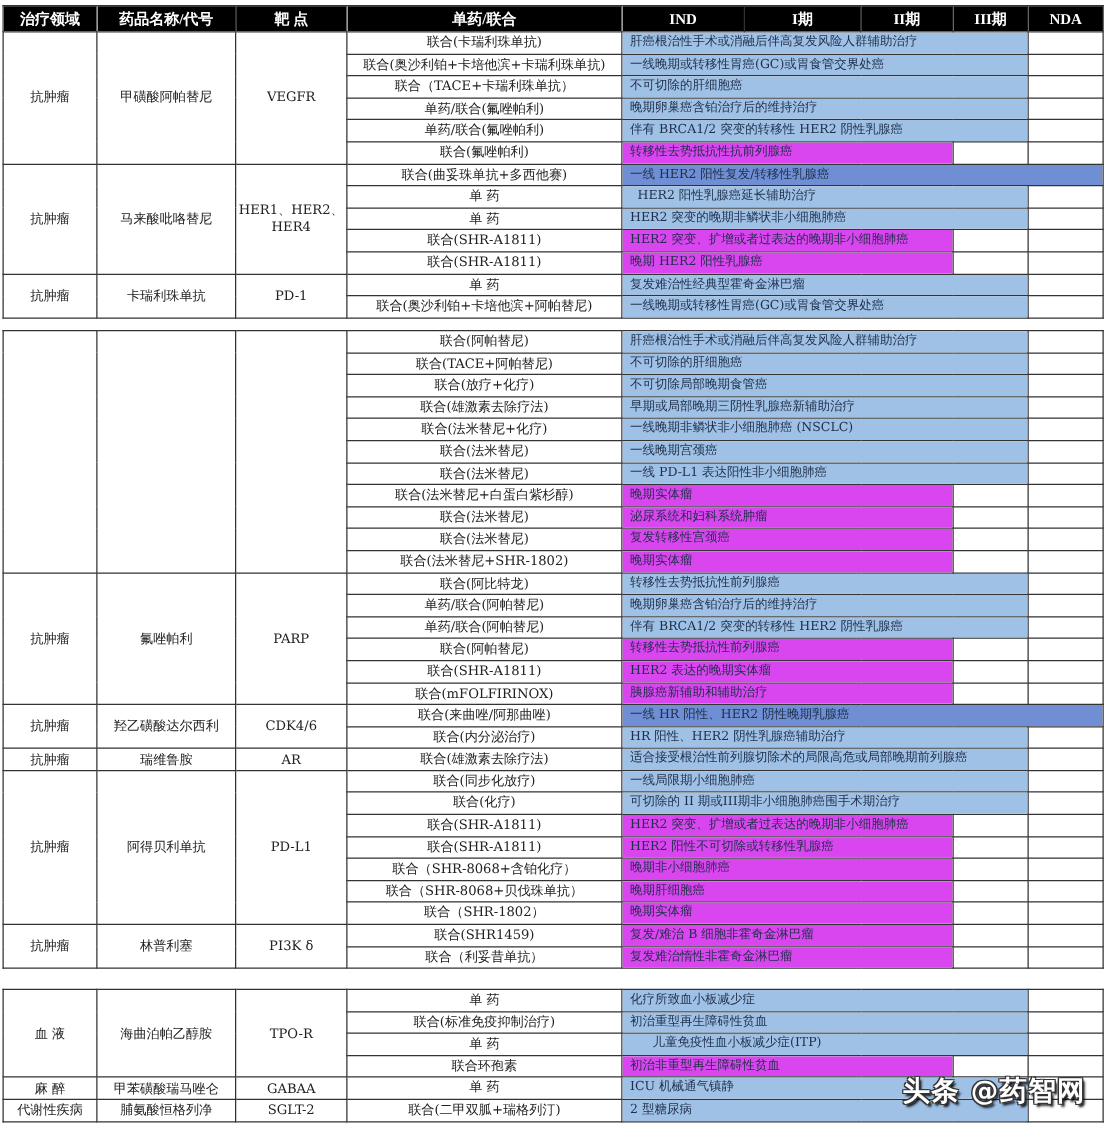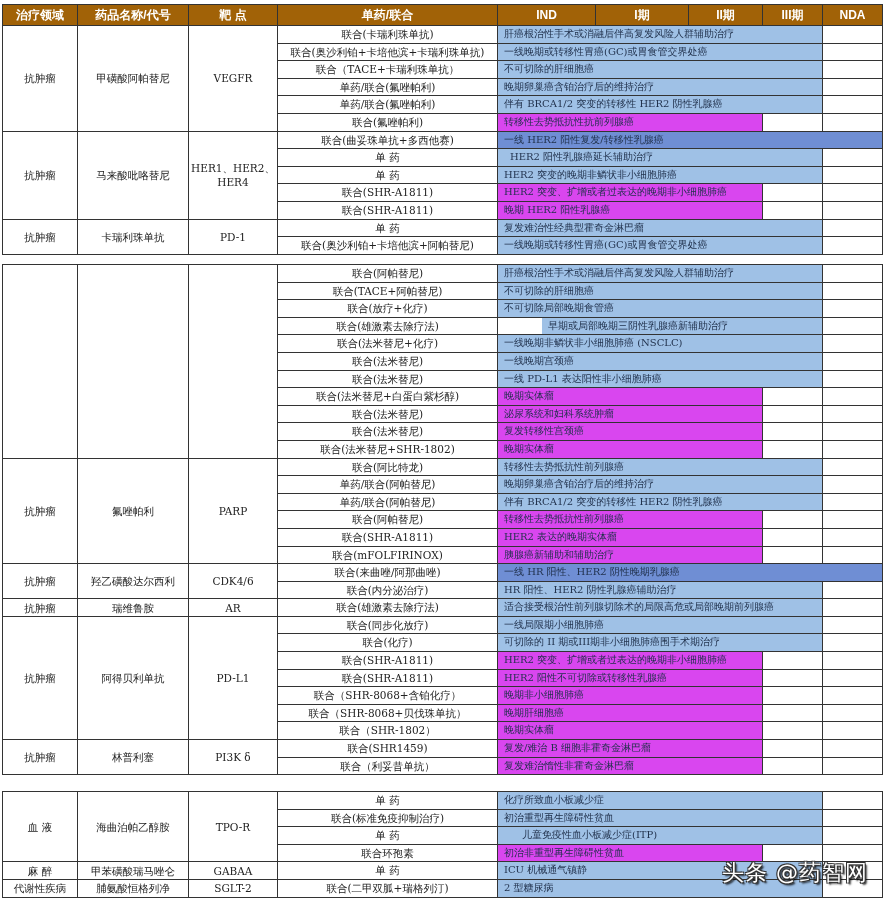--- a/index.html
+++ b/index.html
@@ -1,27 +1,27 @@
 <!DOCTYPE html>
 <html><head>
 <meta charset="utf-8">
 <style>
   html, body { margin:0; padding:0; background:#ffffff; }
   body { width:886px; height:902px; position:relative; overflow:hidden;
          font-family:"DejaVu Serif","Liberation Serif",serif; color:#222; }
   .tbl { position:absolute; left:2px; width:880px; border-collapse:collapse; table-layout:fixed; font-size:10.5px; }
   .tbl td, .tbl th { border:1px solid #333; padding:0; height:16.6px; line-height:16.6px; white-space:nowrap; overflow:hidden; }
-  .tbl th { background:#a16207; color:#fff; font-weight:bold; font-size:12px; height:20px; line-height:20px; font-family:Liberation Sans, sans-serif; }
+  .tbl th { background:#000000; color:#fff; font-weight:bold; font-size:12px; height:20px; line-height:20px; font-family:Liberation Serif, serif; }
   .c { text-align:center; }
   .stage { position:relative; padding:0 !important; }
   .bar { position:absolute; left:0; top:0; bottom:0; padding-left:6px; text-align:left; font-size:10px; color:#1f2f4a; box-sizing:border-box; }
   .bar.p2   { background:#d946ef; }
   .bar.p3   { background:#9fc1e6; }
   .bar.nda  { background:#6f8ed4; }
-  .watermark { position:absolute; left:722px; top:858px; font-size:22px; font-family:"DejaVu Sans","Liberation Sans",sans-serif; color:#fff; font-weight:normal;
+  .watermark { position:absolute; left:722px; top:858px; font-size:22px; font-family:"DejaVu Sans","Liberation Sans",sans-serif; color:#fff; font-weight:bold;
                text-shadow:1px 1px 0 #333,-1px -1px 0 #333,1px -1px 0 #333,-1px 1px 0 #333, 2px 2px 2px #000; letter-spacing:1px; }
 </style>
 </head>
 <body>
 
 <table class="tbl" id="t0" style="top:4px;">
   <colgroup>
     <col style="width:75px">
       <col style="width:111px">
       <col style="width:89px">
@@ -184,21 +184,21 @@
       <tr>
         <td class="c">联合(放疗+化疗)</td>
         <td class="stage" colspan="4">
           <div class="bar p3" style="right: 0px;">不可切除局部晚期食管癌</div>
         </td>
         <td></td>
       </tr>
       <tr>
         <td class="c">联合(雄激素去除疗法)</td>
         <td class="stage" colspan="4">
-          <div class="bar p3" style="right: 0px; margin-left: 44px;">早期或局部晚期三阴性乳腺癌新辅助治疗</div>
+          <div class="bar p3" style="right: 0px;">早期或局部晚期三阴性乳腺癌新辅助治疗</div>
         </td>
         <td></td>
       </tr>
       <tr>
         <td class="c">联合(法米替尼+化疗)</td>
         <td class="stage" colspan="4">
           <div class="bar p3" style="right: 0px;">一线晚期非鳞状非小细胞肺癌 (NSCLC)</div>
         </td>
         <td></td>
       </tr>

